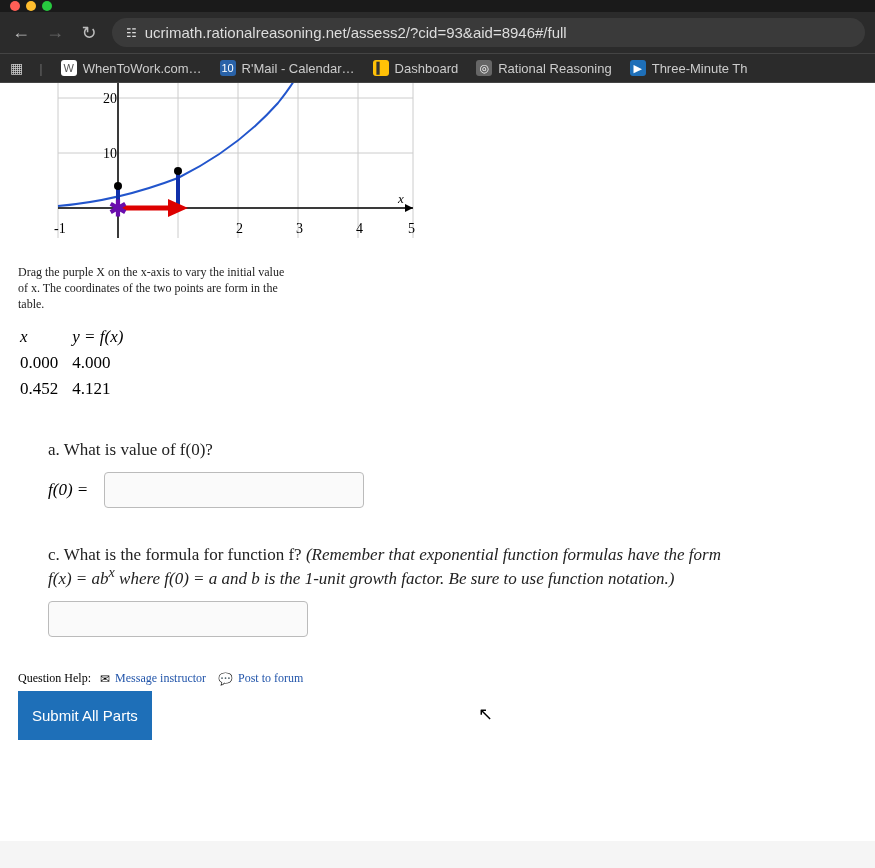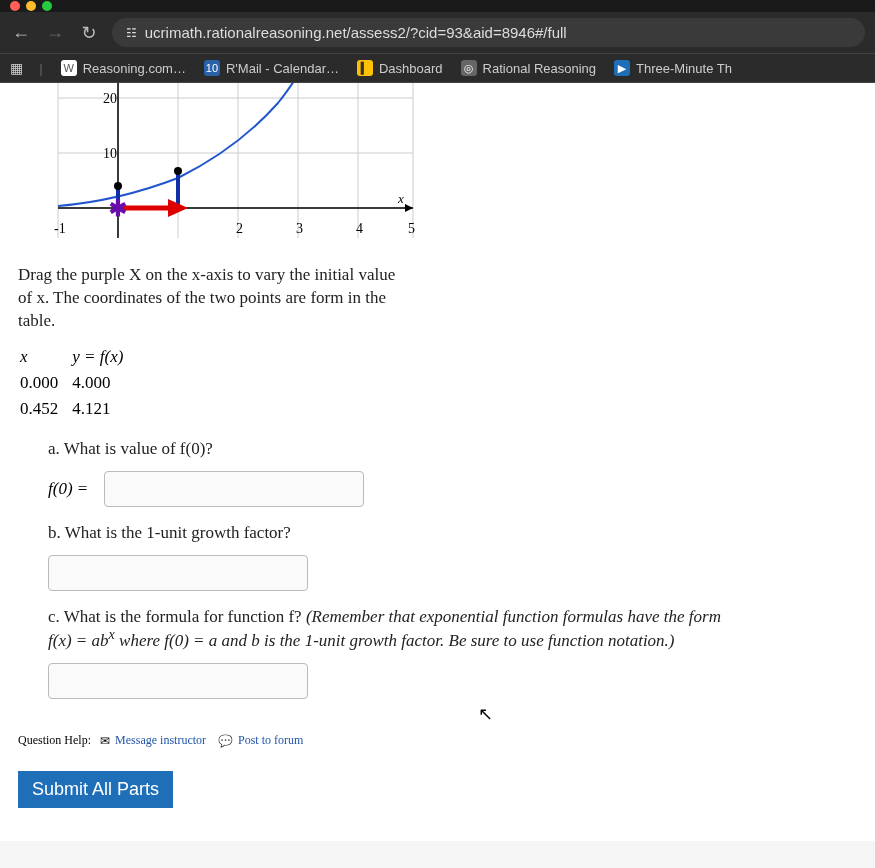--- a/index.html
+++ b/index.html
@@ -80,34 +80,34 @@
 
     .graph-box {
       width: 400px;
       height: 175px;
       position: relative;
       margin-bottom: 6px;
     }
     .graph-box svg { width: 100%; height: 100%; }
 
     .instruction {
-      font-size: 17px;
+      font-size: 12px;
       color: #222;
       line-height: 1.35;
       width: 470px;
     }
     .data-table {
       margin-top: 10px;
       font-size: 17px;
     }
     .data-table td { padding: 2px 12px 2px 0; }
     .data-table .th-x { font-style: italic; }
     .data-table .th-y { font-style: italic; }
 
-    .question-block { margin-top: 16px; padding-left: 30px; }
+    .question-block { margin-top: 37px; padding-left: 30px; }
     .q-label { font-size: 17px; color: #222; margin-bottom: 12px; }
     .q-text-italic { font-style: italic; }
     .input-row { display: flex; align-items: center; gap: 16px; margin-bottom: 6px; }
     .math-prefix { font-style: italic; font-size: 17px; }
     .text-input {
       border: 1px solid #bbb;
       border-radius: 4px;
       height: 36px;
       width: 260px;
       padding: 4px 8px;
@@ -117,26 +117,26 @@
     .text-input.small { width: 260px; }
 
     .help-row {
       margin-top: 34px;
       font-size: 12px;
     }
     .help-link { color: #2255aa; cursor: pointer; }
     .help-icon { display: inline-block; vertical-align: middle; margin-right: 2px; }
 
     .submit-btn {
-      margin-top: 22px;
+      margin-top: 4px;
       background: #1e6fb8;
       color: #fff;
       font-family: Arial, sans-serif;
-      font-size: 18px;
-      padding: 8px 14px;
+      font-size: 15px;
+      padding: 16px 14px;
       border: none;
       cursor: pointer;
     }
 
     .cursor-pointer {
       position: absolute;
       left: 478px;
       top: 620px;
       font-size: 18px;
       color: #000;
@@ -159,21 +159,21 @@
     <div class="url-bar">
       <span class="site-tune">☷</span>
       <span>ucrimath.rationalreasoning.net/assess2/?cid=93&amp;aid=8946#/full</span>
     </div>
   </div>
   <div class="bookmarks-row">
     <span style="font-size:14px;letter-spacing:-2px;">▦</span>
     <span style="color:#666">|</span>
     <span class="bm-item">
       <span class="bm-icon bm-w">W</span>
-      <span>Reasoning.com…</span>
+      <span>WhenToWork.com…</span>
     </span>
     <span class="bm-item">
       <span class="bm-icon bm-r">10</span>
       <span>R'Mail - Calendar…</span>
     </span>
     <span class="bm-item">
       <span class="bm-icon bm-d">▍</span>
       <span>Dashboard</span>
     </span>
     <span class="bm-item">
@@ -259,26 +259,20 @@
   <div class="question-block">
     <div class="q-label">
       <span>a. What is value of f(0)?</span>
     </div>
     <div class="input-row">
       <span class="math-prefix">f(0) =</span>
       <input class="text-input" style="">
     </div>
   </div>
 
-  <div class="question-block">
-    <div class="q-label">b. What is the 1-unit growth factor?</div>
-    <div class="input-row">
-      <input class="text-input small" style="">
-    </div>
-  </div>
 
   <div class="question-block">
     <div class="q-label" style="width:760px;">
       <span>c. What is the formula for function f? </span><span class="q-text-italic"><span>(Remember that exponential function formulas have the form</span><br>
       <span>f(x) = ab</span><sup>x</sup><span> where f(0) = a and b is the 1-unit growth factor. Be sure to use function notation.)</span></span>
     </div>
     <div class="input-row">
       <input class="text-input small" style="">
     </div>
   </div>

